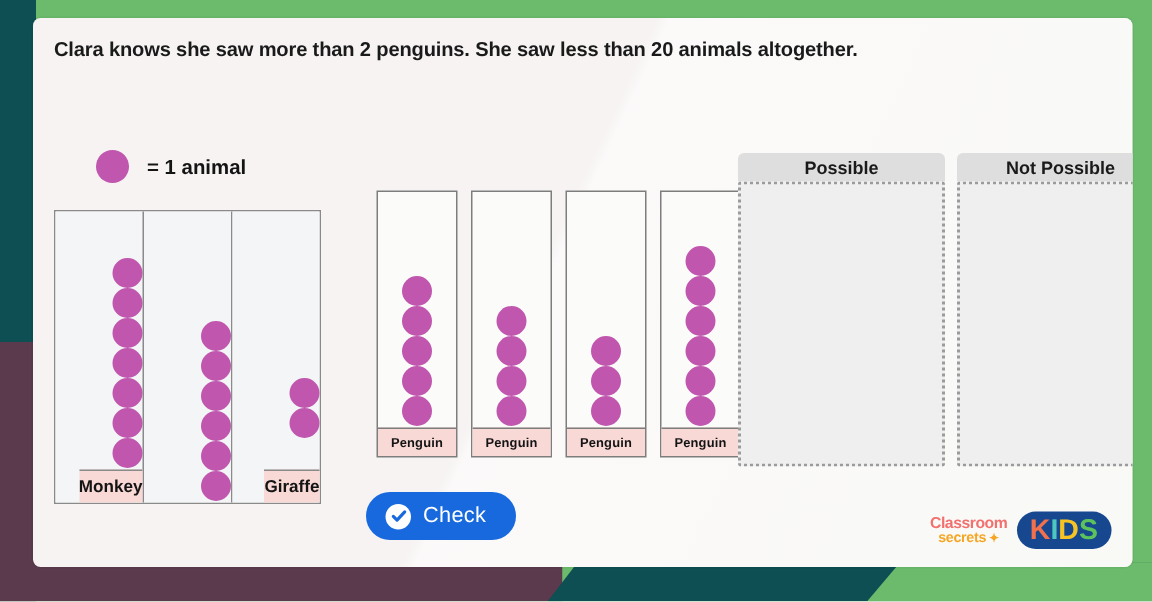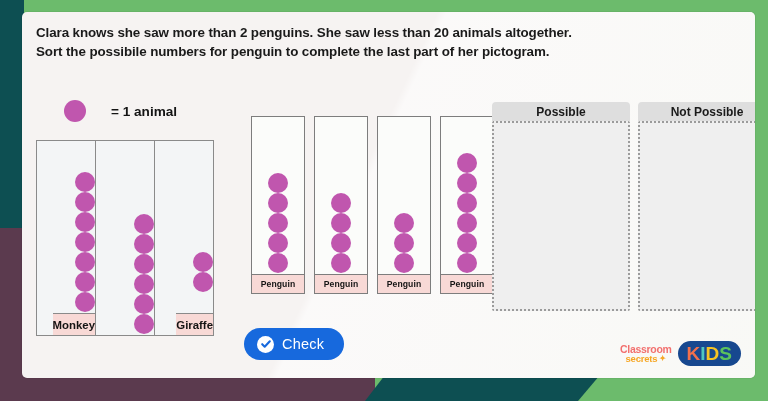--- a/index.html
+++ b/index.html
@@ -86,21 +86,21 @@
     letter-spacing: -0.1px;
   }
   #question .qline { display: block; white-space: nowrap; }
 
   
   #legend {
     position: absolute;
     left: 42px; top: 88px;
     display: flex;
     align-items: center;
-    gap: 25px;
+    gap: 12px;
   }
   .dot {
     background: #c056ae;
     border-radius: 50%;
     display: block;
   }
   #legend .dot { width: 22px; height: 22px; }
   #legend-text {
     font-size: 13.6px; font-weight: bold; color: #141414;
   }
@@ -140,21 +140,21 @@
     align-items: center;
     justify-content: center;
     font-size: 11.4px;
     font-weight: bold;
     color: #141414;
   }
 
   
   #penguin-cards {
     position: absolute;
-    left: 229px; top: 104px;
+    left: 229px; top: 115px;
     display: flex;
     gap: 9px;
   }
   .pcard {
     width: 54px;
     height: 178px;
     border: 1px solid #7d7d7d;
     background: #fbfcfa;
     display: flex;
     flex-direction: column;
@@ -286,21 +286,20 @@
   <div class="band band-purple-left"></div>
   <div class="band band-bottom-purple"></div>
   <div class="band band-bottom-teal"></div>
   <div class="band band-green-right-cover"></div>
 
   <div id="card">
     <div id="card-inner">
 
       <div id="question">
         <span class="qline">Clara knows she saw more than 2 penguins. She saw less than 20 animals altogether.</span>
-        <span class="qline">Sort the possibile numbers for penguin to complete the last part of her pictogram.</span>
       </div>
 
       <div id="legend">
         <span class="dot"></span>
         <span id="legend-text">= 1 animal</span>
       </div>
 
       <div id="pictogram">
 
         <div class="pg-col">

